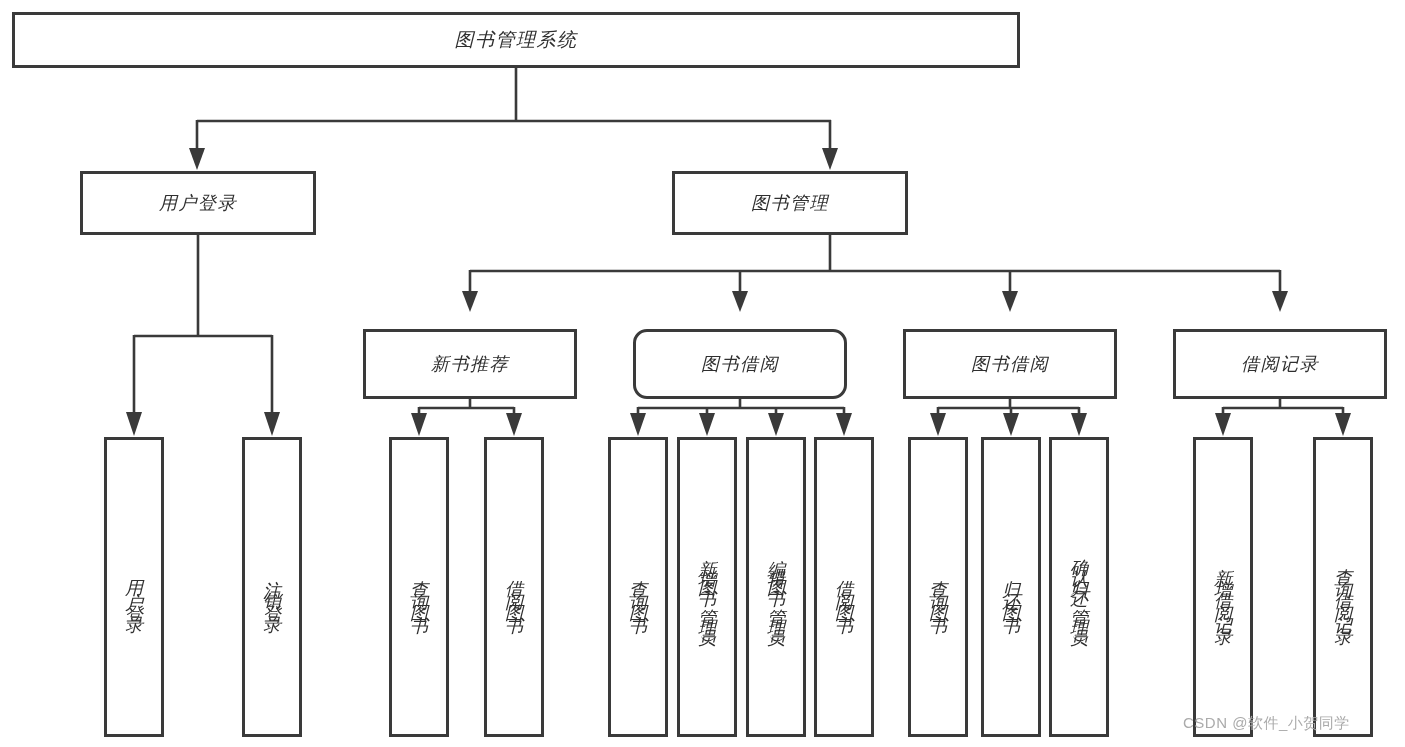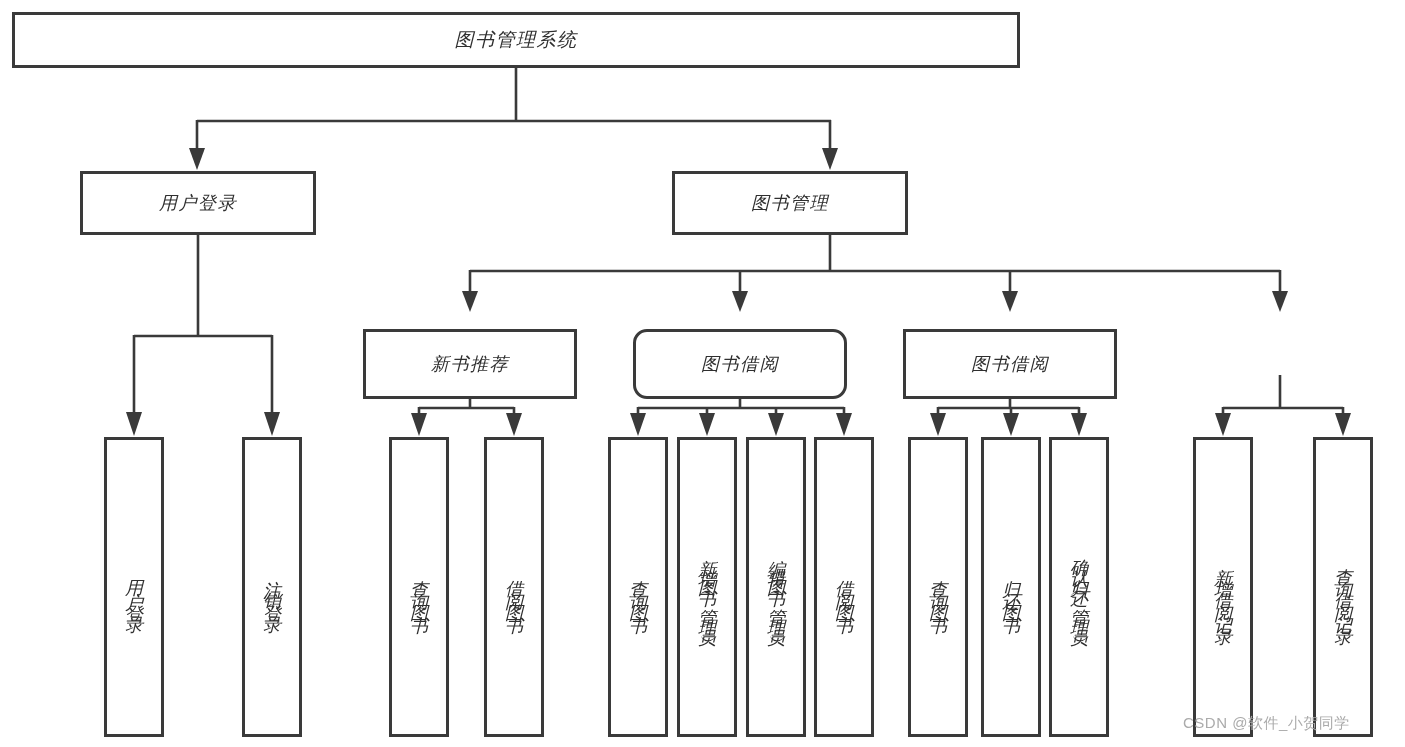--- a/index.html
+++ b/index.html
@@ -113,20 +113,21 @@
   </svg>
 
   <div class="box root-box">图书管理系统</div>
 
   <div class="box lvl2" style="left:80px;">用户登录</div>
   <div class="box lvl2" style="left:672px;">图书管理</div>
 
   <div class="box lvl3" style="left:363px;">新书推荐</div>
   <div class="box lvl3" style="left:633px;border-radius:14px;">图书借阅</div>
   <div class="box lvl3" style="left:903px;">图书借阅</div>
+  <div class="box lvl3" style="left:1173px;">借阅记录</div>
 
   <div class="box leaf" style="left:104px;">用户登录</div>
   <div class="box leaf" style="left:242px;">注销登录</div>
 
   <div class="box leaf" style="left:389px;">查询图书</div>
   <div class="box leaf" style="left:484px;">借阅图书</div>
 
   <div class="box leaf" style="left:608px;">查询图书</div>
   <div class="box leaf long" style="left:677px;">新增图书（管理员）</div>
   <div class="box leaf long" style="left:746px;">编辑图书（管理员）</div>

